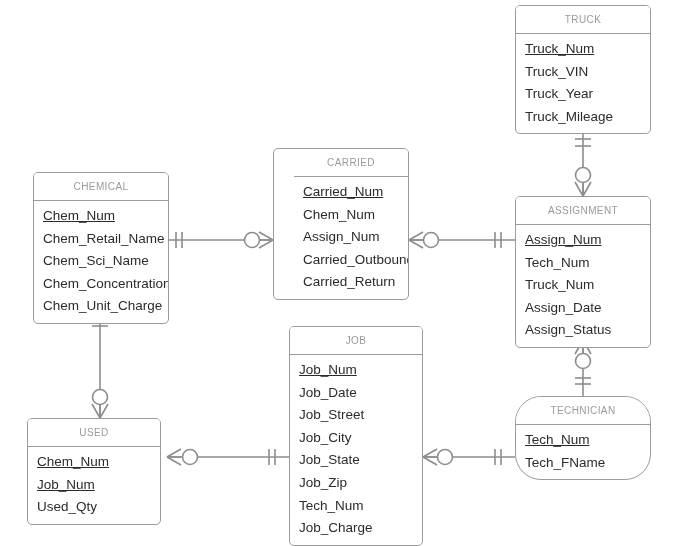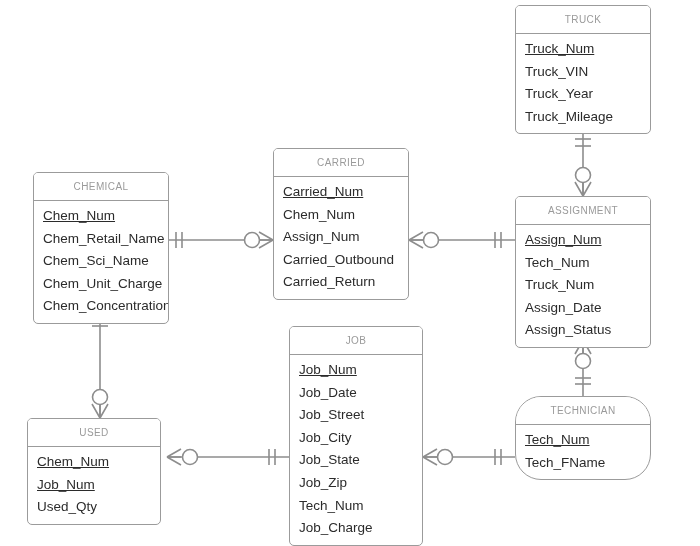--- a/index.html
+++ b/index.html
@@ -135,38 +135,38 @@
   <div id="entities-layer">
       <div class="entity" style="left: 515px; top: 5px; width: 136px;">
         <div class="entity-title">TRUCK</div>
         <div class="attr-list">
           <div class="attr"><span class="k">Truck_Num</span></div>
           <div class="attr"><span>Truck_VIN</span></div>
           <div class="attr"><span>Truck_Year</span></div>
           <div class="attr"><span>Truck_Mileage</span></div>
         </div>
       </div>
-      <div class="entity" style="left: 273px; top: 148px; width: 136px;">
+      <div class="entity" style="left: 273px; top: 148px; width: 136px; padding-left: 20px;">
         <div class="entity-title">CARRIED</div>
         <div class="attr-list">
           <div class="attr"><span class="k">Carried_Num</span></div>
           <div class="attr"><span>Chem_Num</span></div>
           <div class="attr"><span>Assign_Num</span></div>
           <div class="attr"><span>Carried_Outbound</span></div>
           <div class="attr"><span>Carried_Return</span></div>
         </div>
       </div>
       <div class="entity" style="left: 33px; top: 172px; width: 136px;">
         <div class="entity-title">CHEMICAL</div>
         <div class="attr-list">
           <div class="attr"><span class="k">Chem_Num</span></div>
           <div class="attr"><span>Chem_Retail_Name</span></div>
           <div class="attr"><span>Chem_Sci_Name</span></div>
+          <div class="attr"><span>Chem_Concentration</span></div>
           <div class="attr"><span>Chem_Unit_Charge</span></div>
-          <div class="attr"><span>Chem_Concentration</span></div>
         </div>
       </div>
       <div class="entity" style="left: 515px; top: 196px; width: 136px;">
         <div class="entity-title">ASSIGNMENT</div>
         <div class="attr-list">
           <div class="attr"><span class="k">Assign_Num</span></div>
           <div class="attr"><span>Tech_Num</span></div>
           <div class="attr"><span>Truck_Num</span></div>
           <div class="attr"><span>Assign_Date</span></div>
           <div class="attr"><span>Assign_Status</span></div>

